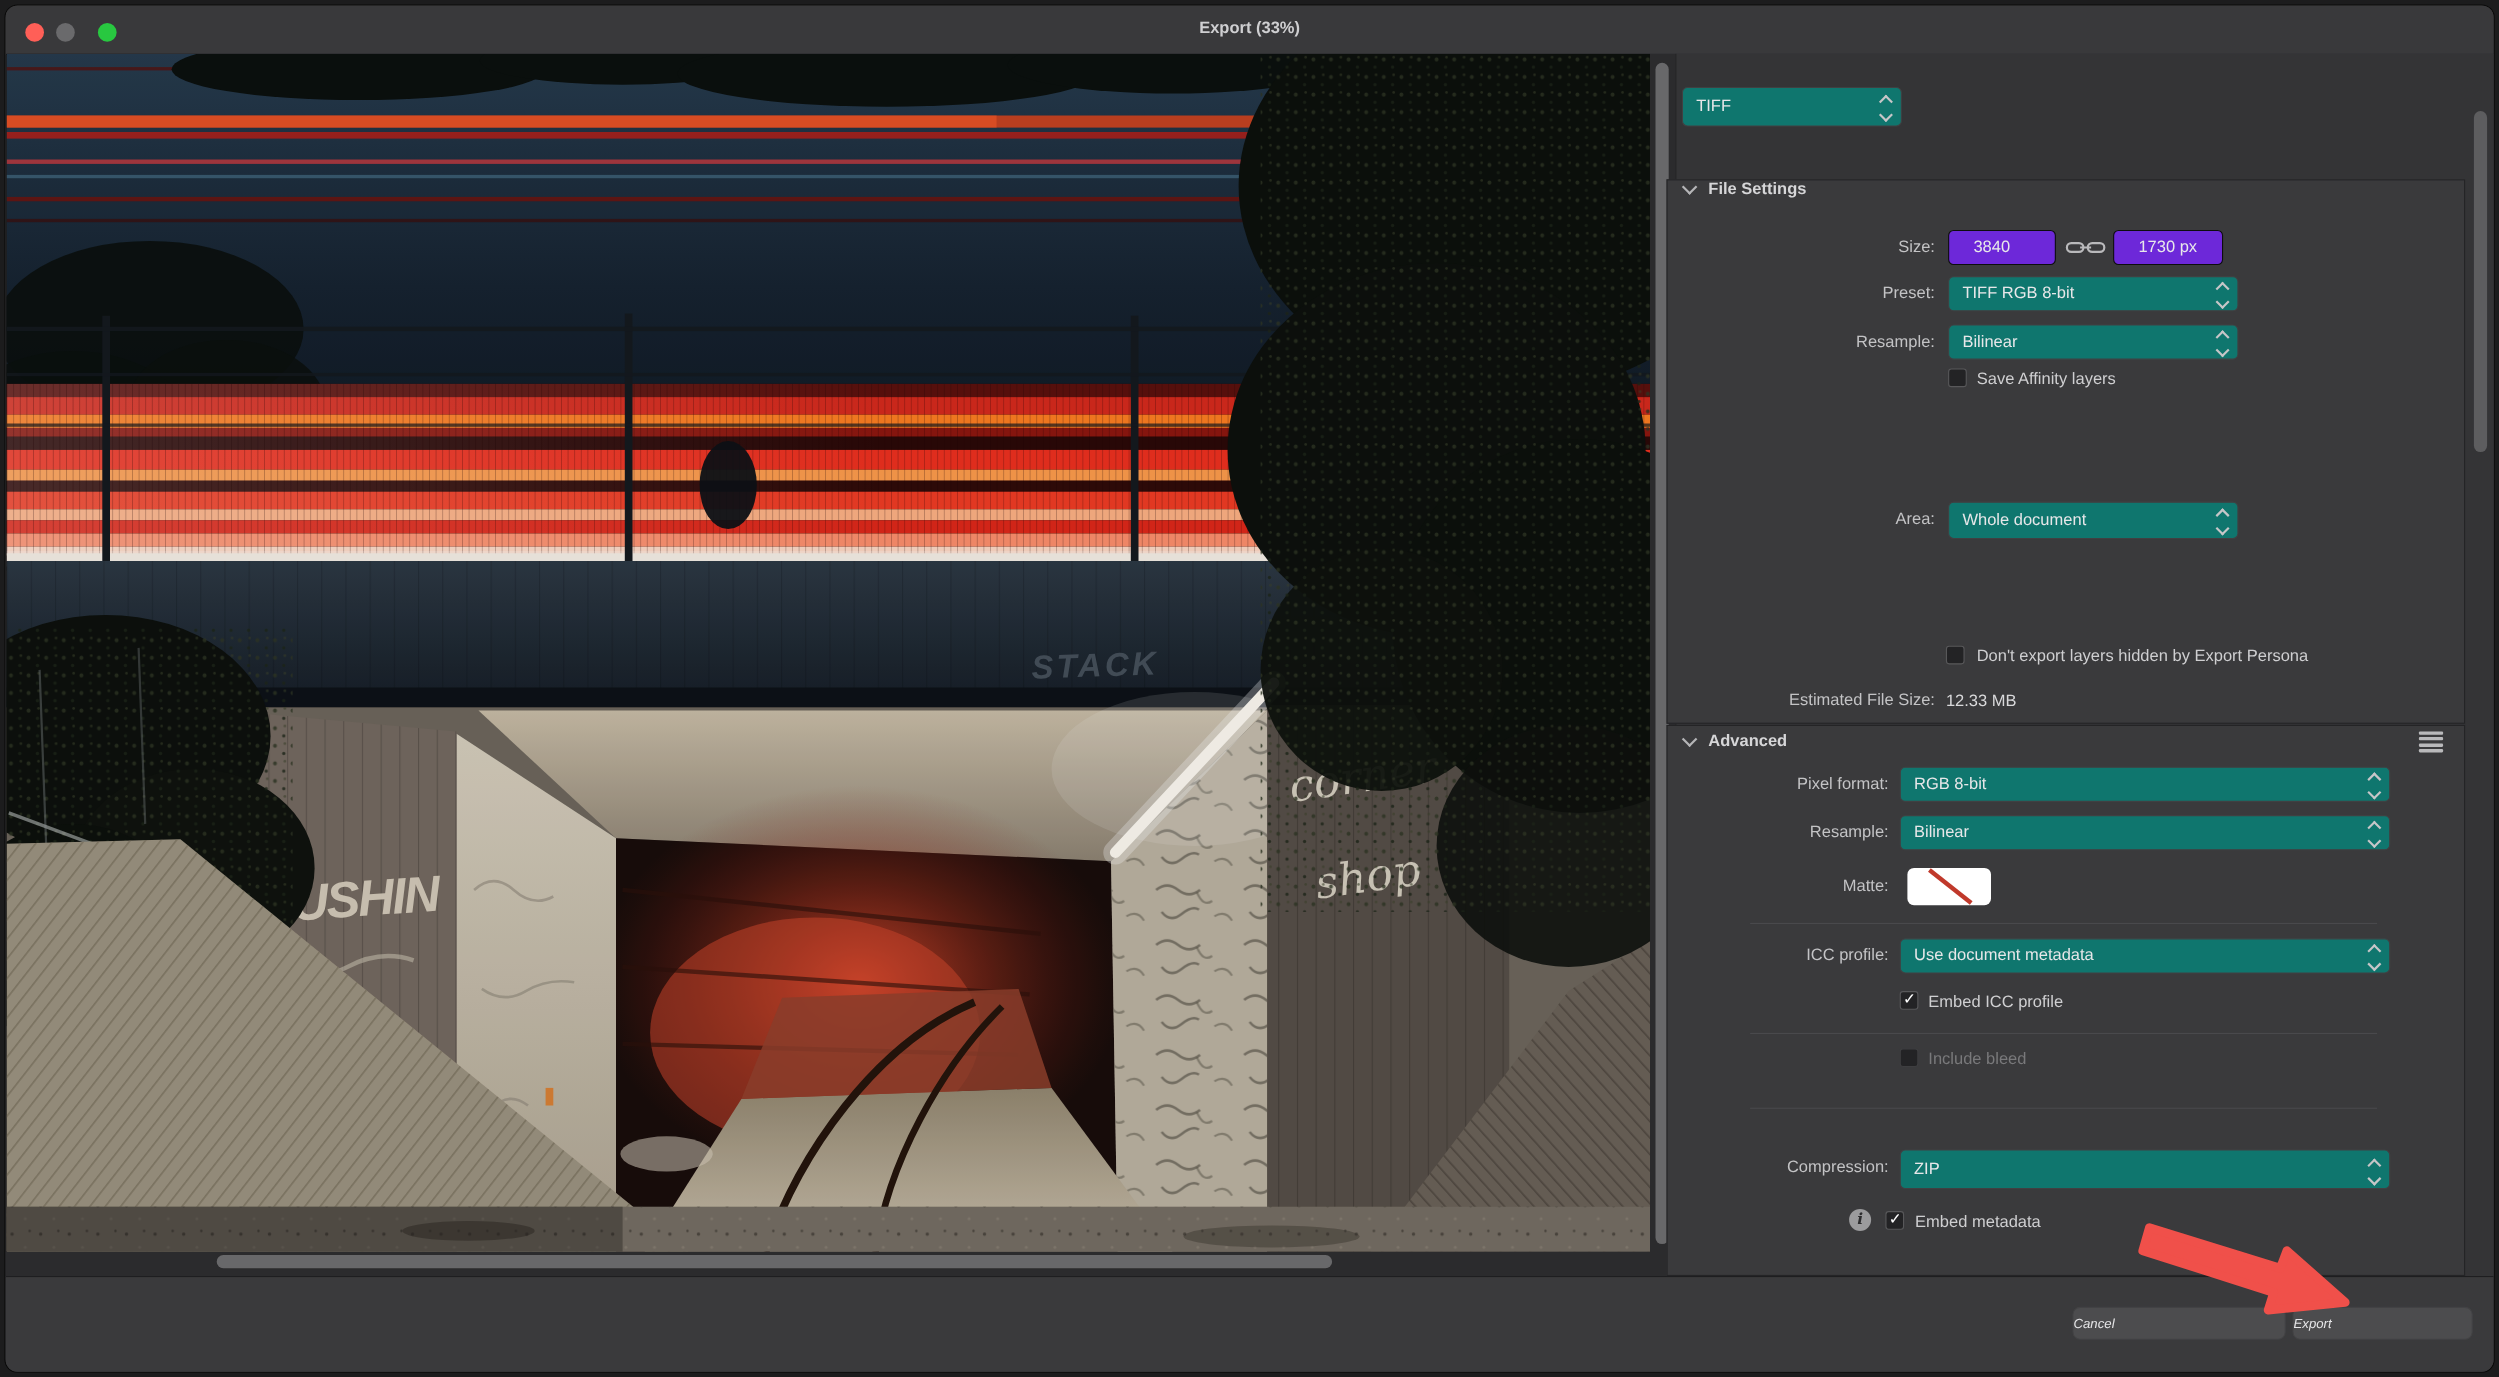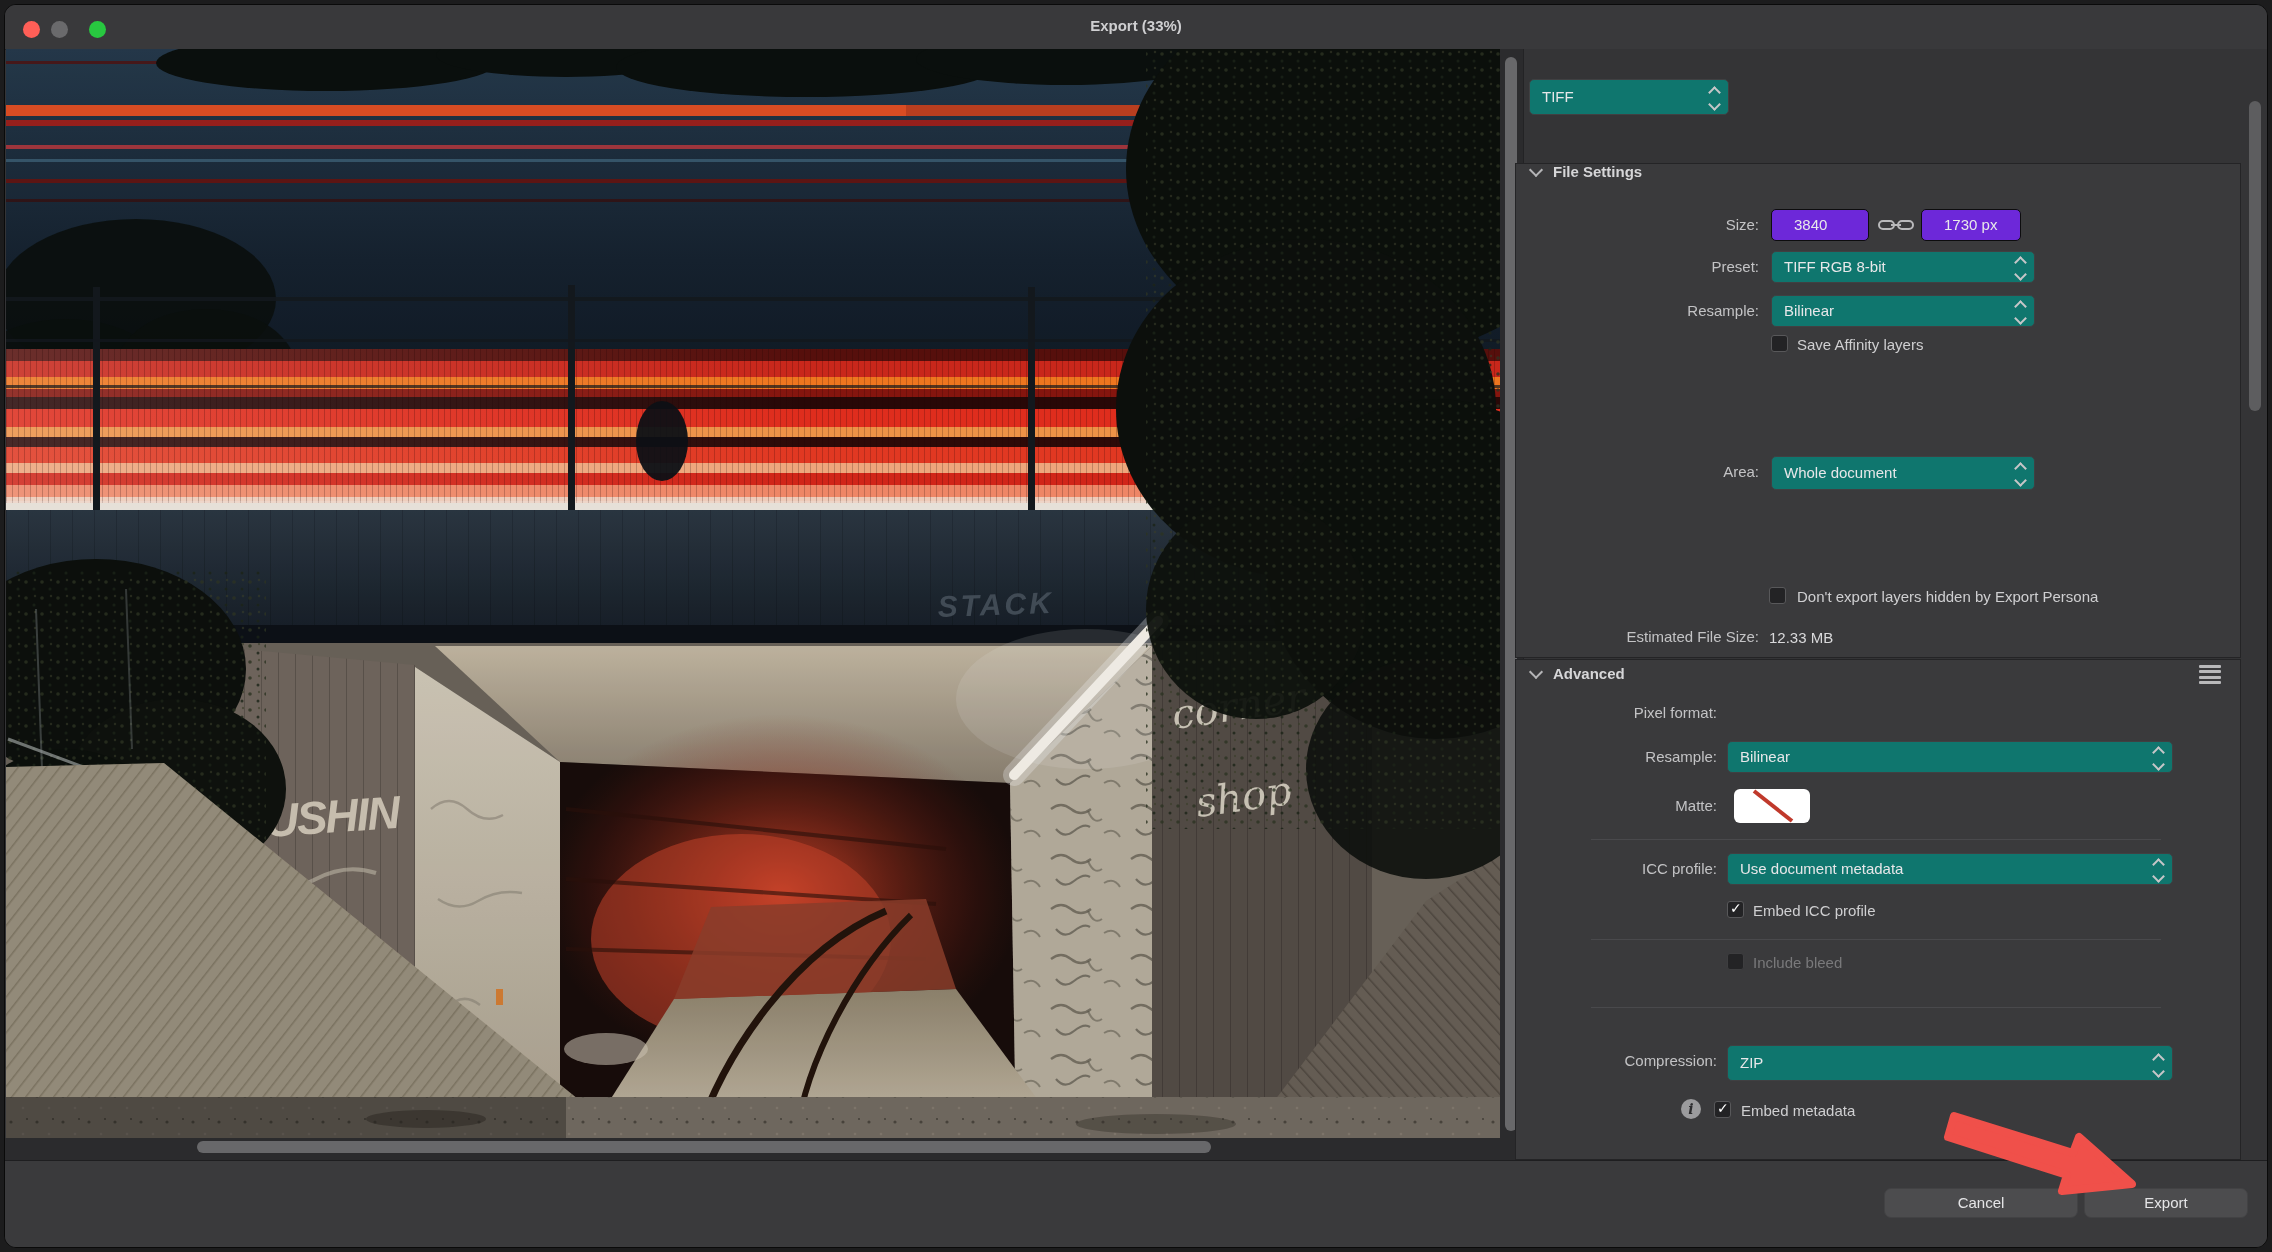--- a/index.html
+++ b/index.html
@@ -53,21 +53,21 @@
   .hamburger{position:absolute;left:2194px;top:660px;width:22px;height:20px;}
   .hamburger i{display:block;height:3px;margin-bottom:2.4px;background:#b9b9bb;border-radius:1px;}
   .info-icon{position:absolute;left:1676px;top:1094px;width:20px;height:20px;border-radius:50%;background:#9b9b9d;
       color:#2c2c2e;font-size:14px;font-weight:700;font-family:"DejaVu Serif",serif;text-align:center;line-height:20px;font-style:italic;}
   .matte{position:absolute;left:1729px;top:784px;width:76px;height:34px;background:#ffffff;border-radius:6px;overflow:hidden;}
   .matte svg{display:block;}
   .linkicon{position:absolute;left:1872px;top:211px;}
   
   .footer{position:absolute;left:0;top:1155px;width:100%;height:87px;background:#3a3a3c;border-top:1px solid #1e1e20;}
   .btn{position:absolute;background:#4c4c4e;border:1px solid #424244;border-radius:7px;color:#e5e5e7;
-      font-size:15px;text-align:center;line-height:28px;box-sizing:border-box;}
+      font-size:12px;line-height:28px;box-sizing:border-box;font-style:italic;}
   .btn.cancel{left:1879px;top:1183px;width:194px;height:30px;}
   .btn.export{left:2079px;top:1183px;width:164px;height:30px;}
   .arrow-overlay{position:absolute;left:0;top:0;width:2262px;height:1242px;pointer-events:none;}
 </style>
 </head>
 <body>
 
 <div class="dialog">
 
   <div class="titlebar">
@@ -345,20 +345,27 @@
   <span class="disclosure" style="left:1526px;top:662px;"></span>
   <div class="sec-header" style="left:1548px;top:660px;">Advanced</div>
   <div class="hamburger">
       <i></i>
       <i></i>
       <i></i>
       <i></i>
     </div>
 
   <div class="lbl" style="left:1530px;top:692px;width:182px;">Pixel format:</div>
+  <div class="dd" style="left:1722px;top:692px;width:446px;height:32px;">
+    <span>RGB 8-bit</span>
+    <span class="stepper">
+        <i class="up"></i>
+        <i class="dn"></i>
+      </span>
+  </div>
 
   <div class="lbl" style="left:1530px;top:736px;width:182px;">Resample:</div>
   <div class="dd" style="left:1722px;top:736px;width:446px;height:32px;">
     <span>Bilinear</span>
     <span class="stepper">
         <i class="up"></i>
         <i class="dn"></i>
       </span>
   </div>
 

